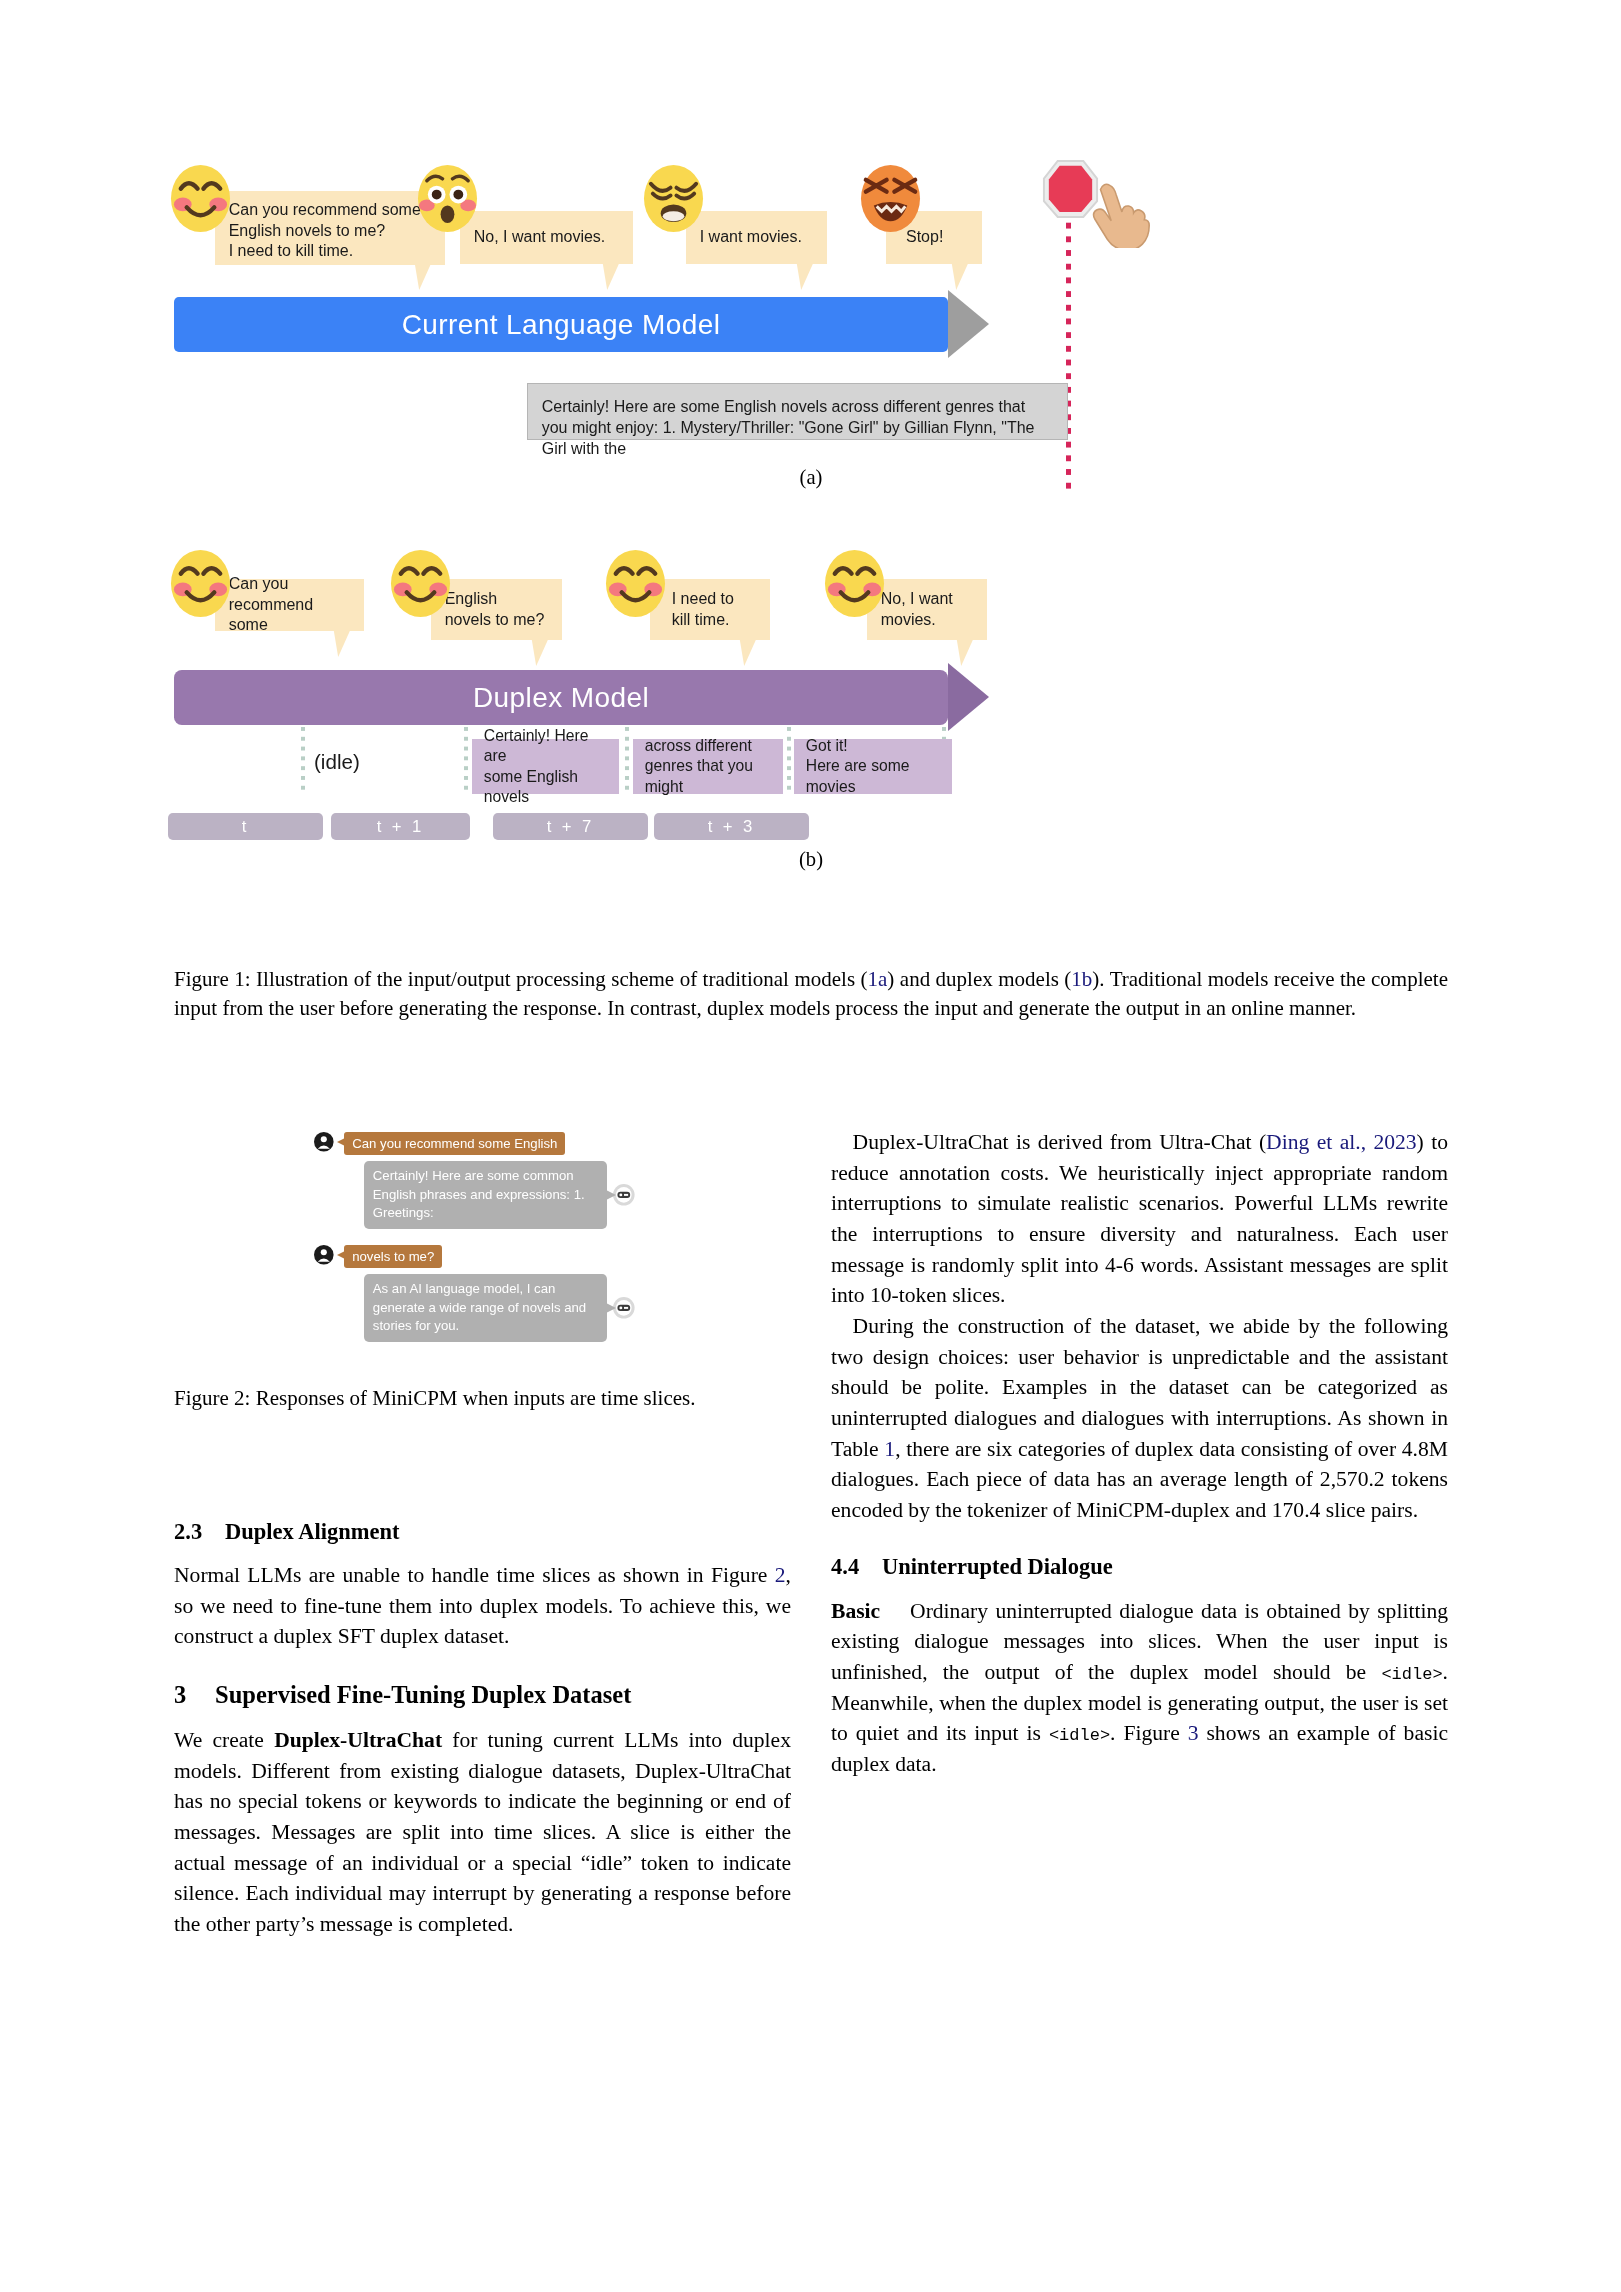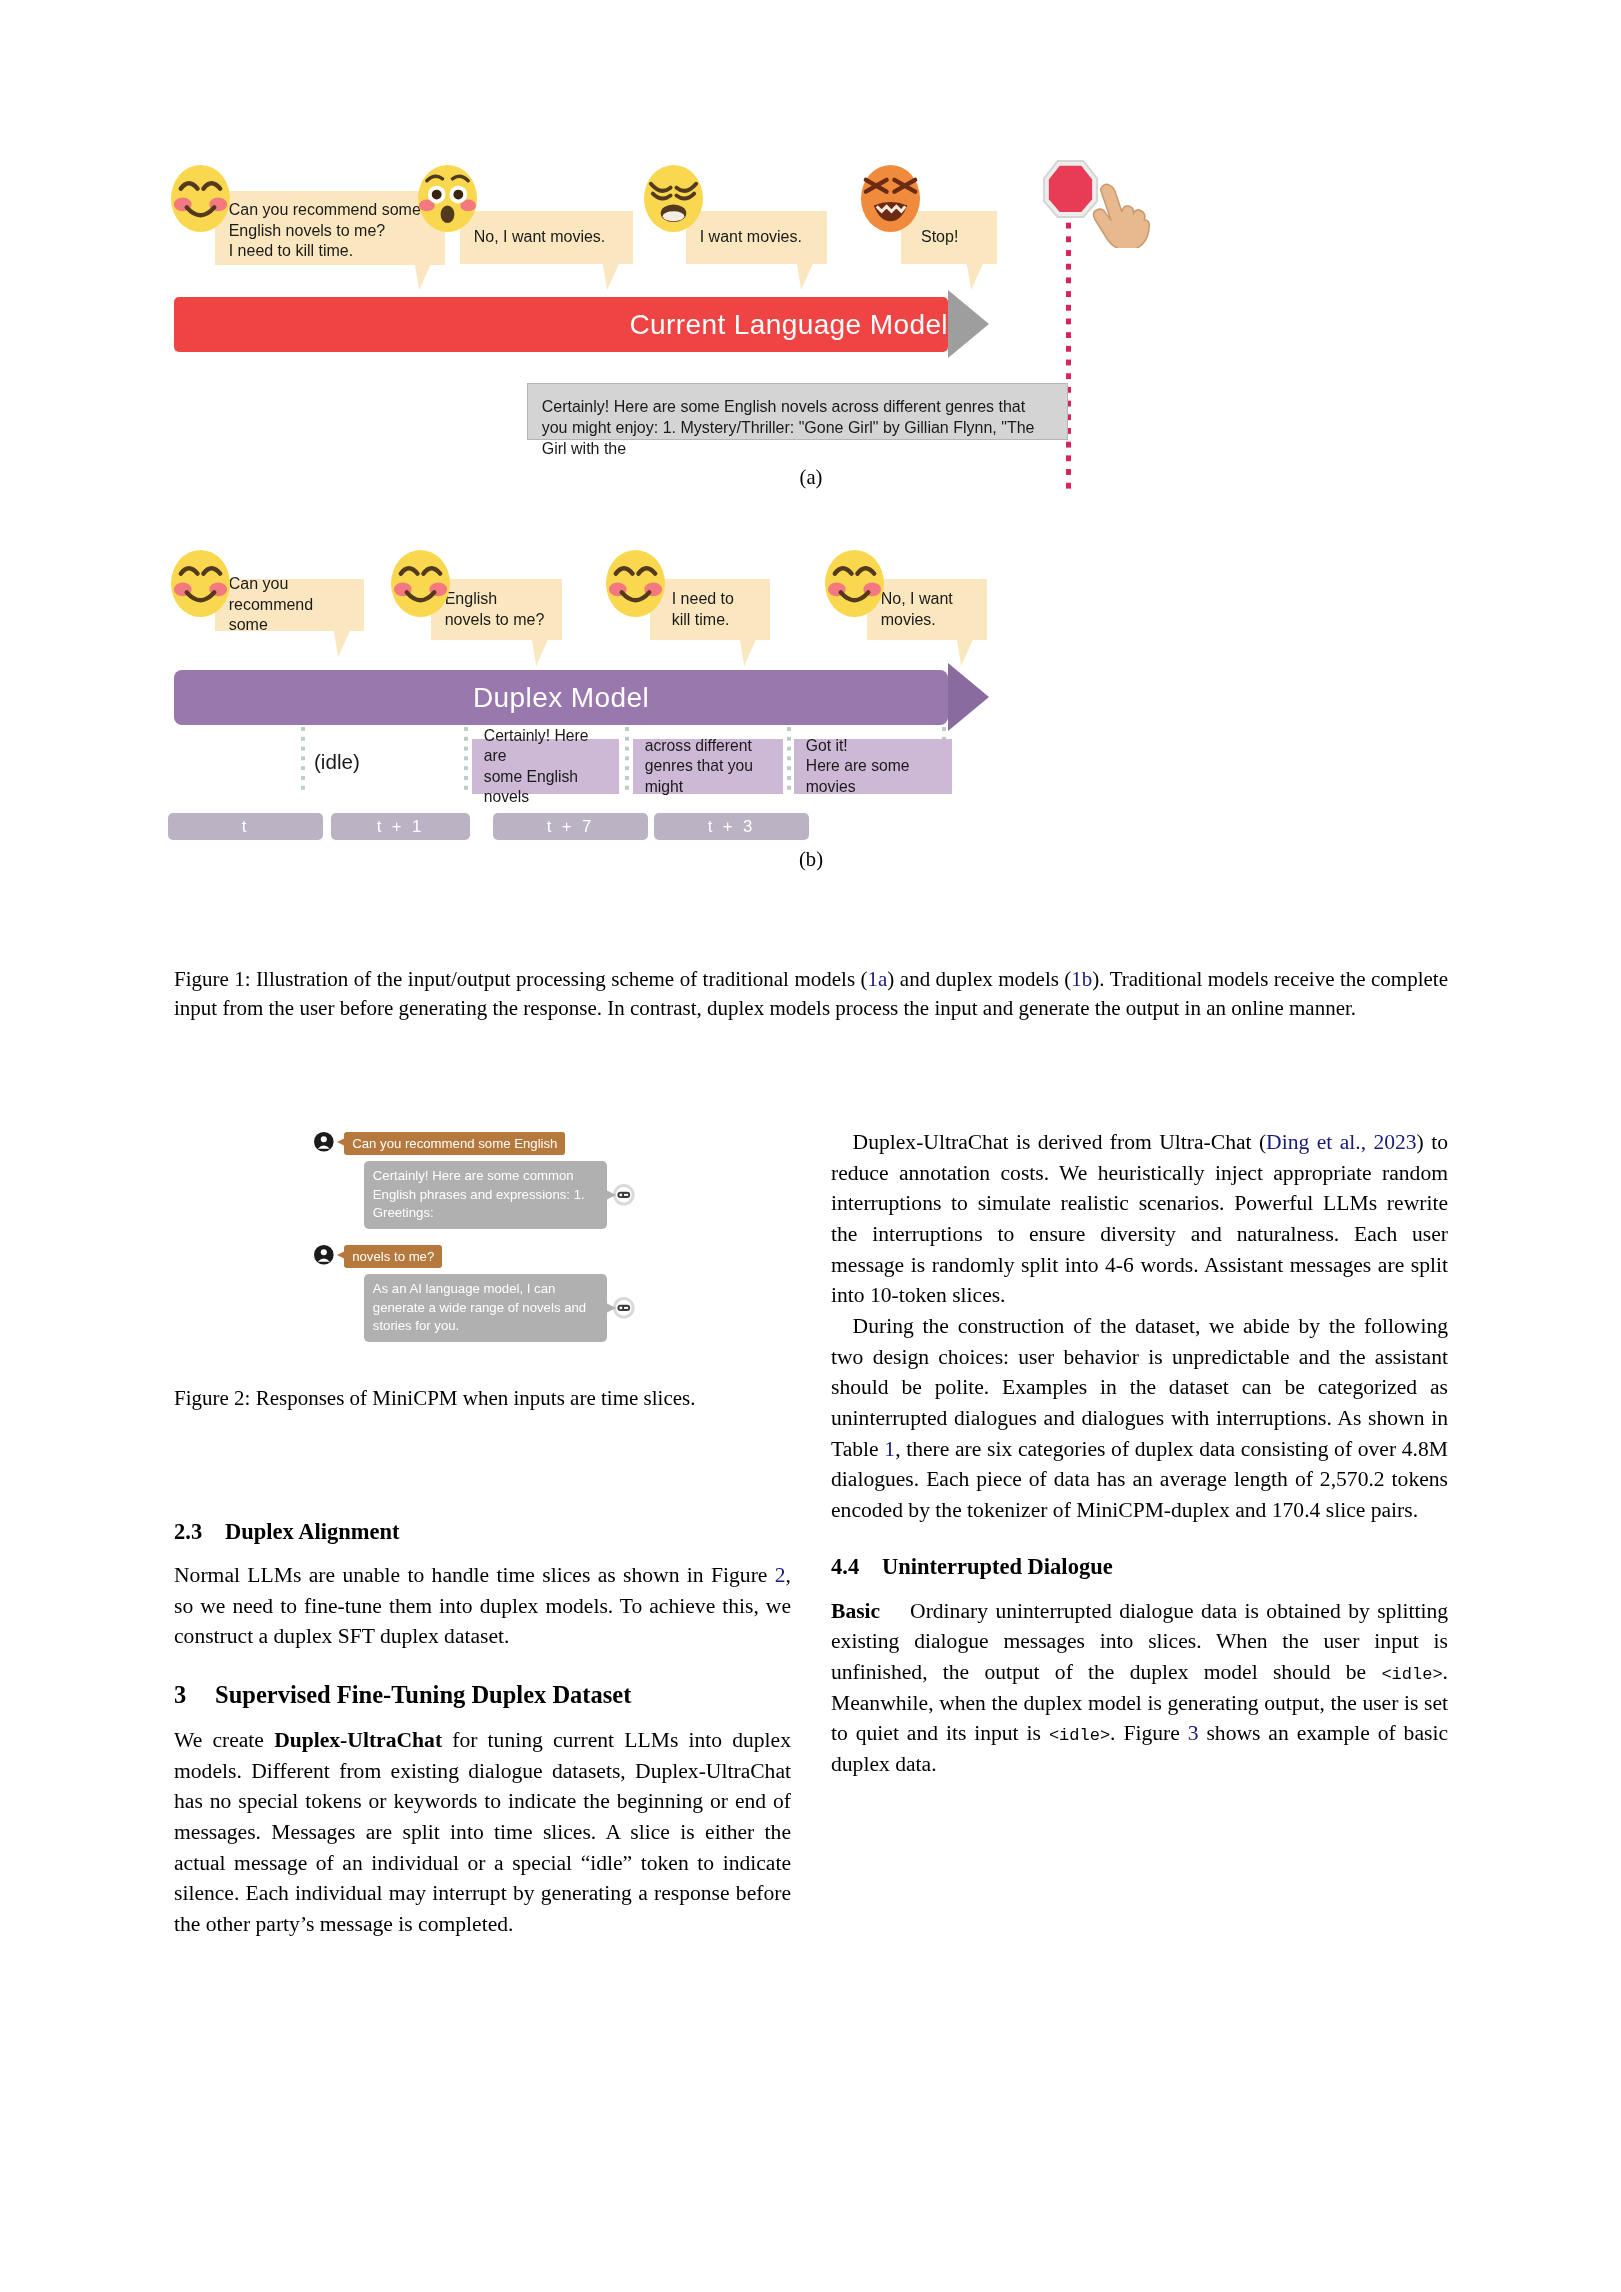--- a/index.html
+++ b/index.html
@@ -266,41 +266,41 @@
         <span class="tail"></span>
       </div>
       <div class="bubble" style="left:286px;top:39px;width:173px;height:53px;display:flex;align-items:center;">
         <span style="white-space:pre-line;">No, I want movies.</span>
         <span class="tail"></span>
       </div>
       <div class="bubble" style="left:512px;top:39px;width:141px;height:53px;display:flex;align-items:center;">
         <span style="white-space:pre-line;">I want movies.</span>
         <span class="tail"></span>
       </div>
-      <div class="bubble" style="left:727px;top:39px;width:96px;height:53px;display:flex;align-items:center;padding-left:20px;">
+      <div class="bubble" style="left:712px;top:39px;width:96px;height:53px;display:flex;align-items:center;padding-left:20px;">
         <span style="white-space:pre-line;">Stop!</span>
         <span class="tail"></span>
       </div>
 
       <div class="stopsign" style="left:865px;top:-17.6px;">
         <svg viewBox="0 0 64 70">
             <polygon points="19,7 45,7 59,25 59,48 45,64 19,64 5,48 5,25" fill="#ededed" stroke="#d5d5d5" stroke-width="2"></polygon>
             <polygon points="21,12 43,12 54,26 54,46 43,59 21,59 10,46 10,26" fill="#e73b56"></polygon>
           </svg>
       </div>
       <div class="handicon" style="left:907px;top:0px;">
         <svg viewBox="0 0 78 78">
             <path d="M20 18 q3 -8 10 -4 q4 2 6 9 l6 18 q1 -7 7 -6 q5 1 5 7 q3 -5 8 -2 q5 3 3 9 q5 0 5 6 q0 12 -7 19 q-8 8 -20 6 q-10 -2 -16 -11 l-13 -21 q-3 -6 2 -9 q6 -3 10 4 l5 7 z" fill="#e8b98e" stroke="#c99a6f" stroke-width="1.6"></path>
           </svg>
       </div>
 
       <div class="dotline" style="left:892px;top:37px;height:284px;"></div>
 
       <div class="barwrap" style="left:0px;top:125px;width:774px;">
-        <div class="bar" style="right:0;background:#ef4444;border-radius:4.9px;justify-content:flex-end;">
+        <div class="bar" style="right:0;background:#3b82f6;border-radius:4.9px;">
           <span class="label">Current Language Model</span>
         </div>
         <div class="arrowhead" style="left:774px;border-left:41px solid #9e9e9e;"></div>
       </div>
 
       <div class="respbox" style="left:353px;top:211px;width:541px;height:57px;">
         <span>Certainly! Here are some English novels across different genres that you might enjoy: 1. Mystery/Thriller: "Gone Girl" by Gillian Flynn, "The Girl with the</span>
       </div>
 
       <div class="fig-sub" style="top:294px;left:0;">(a)</div>

